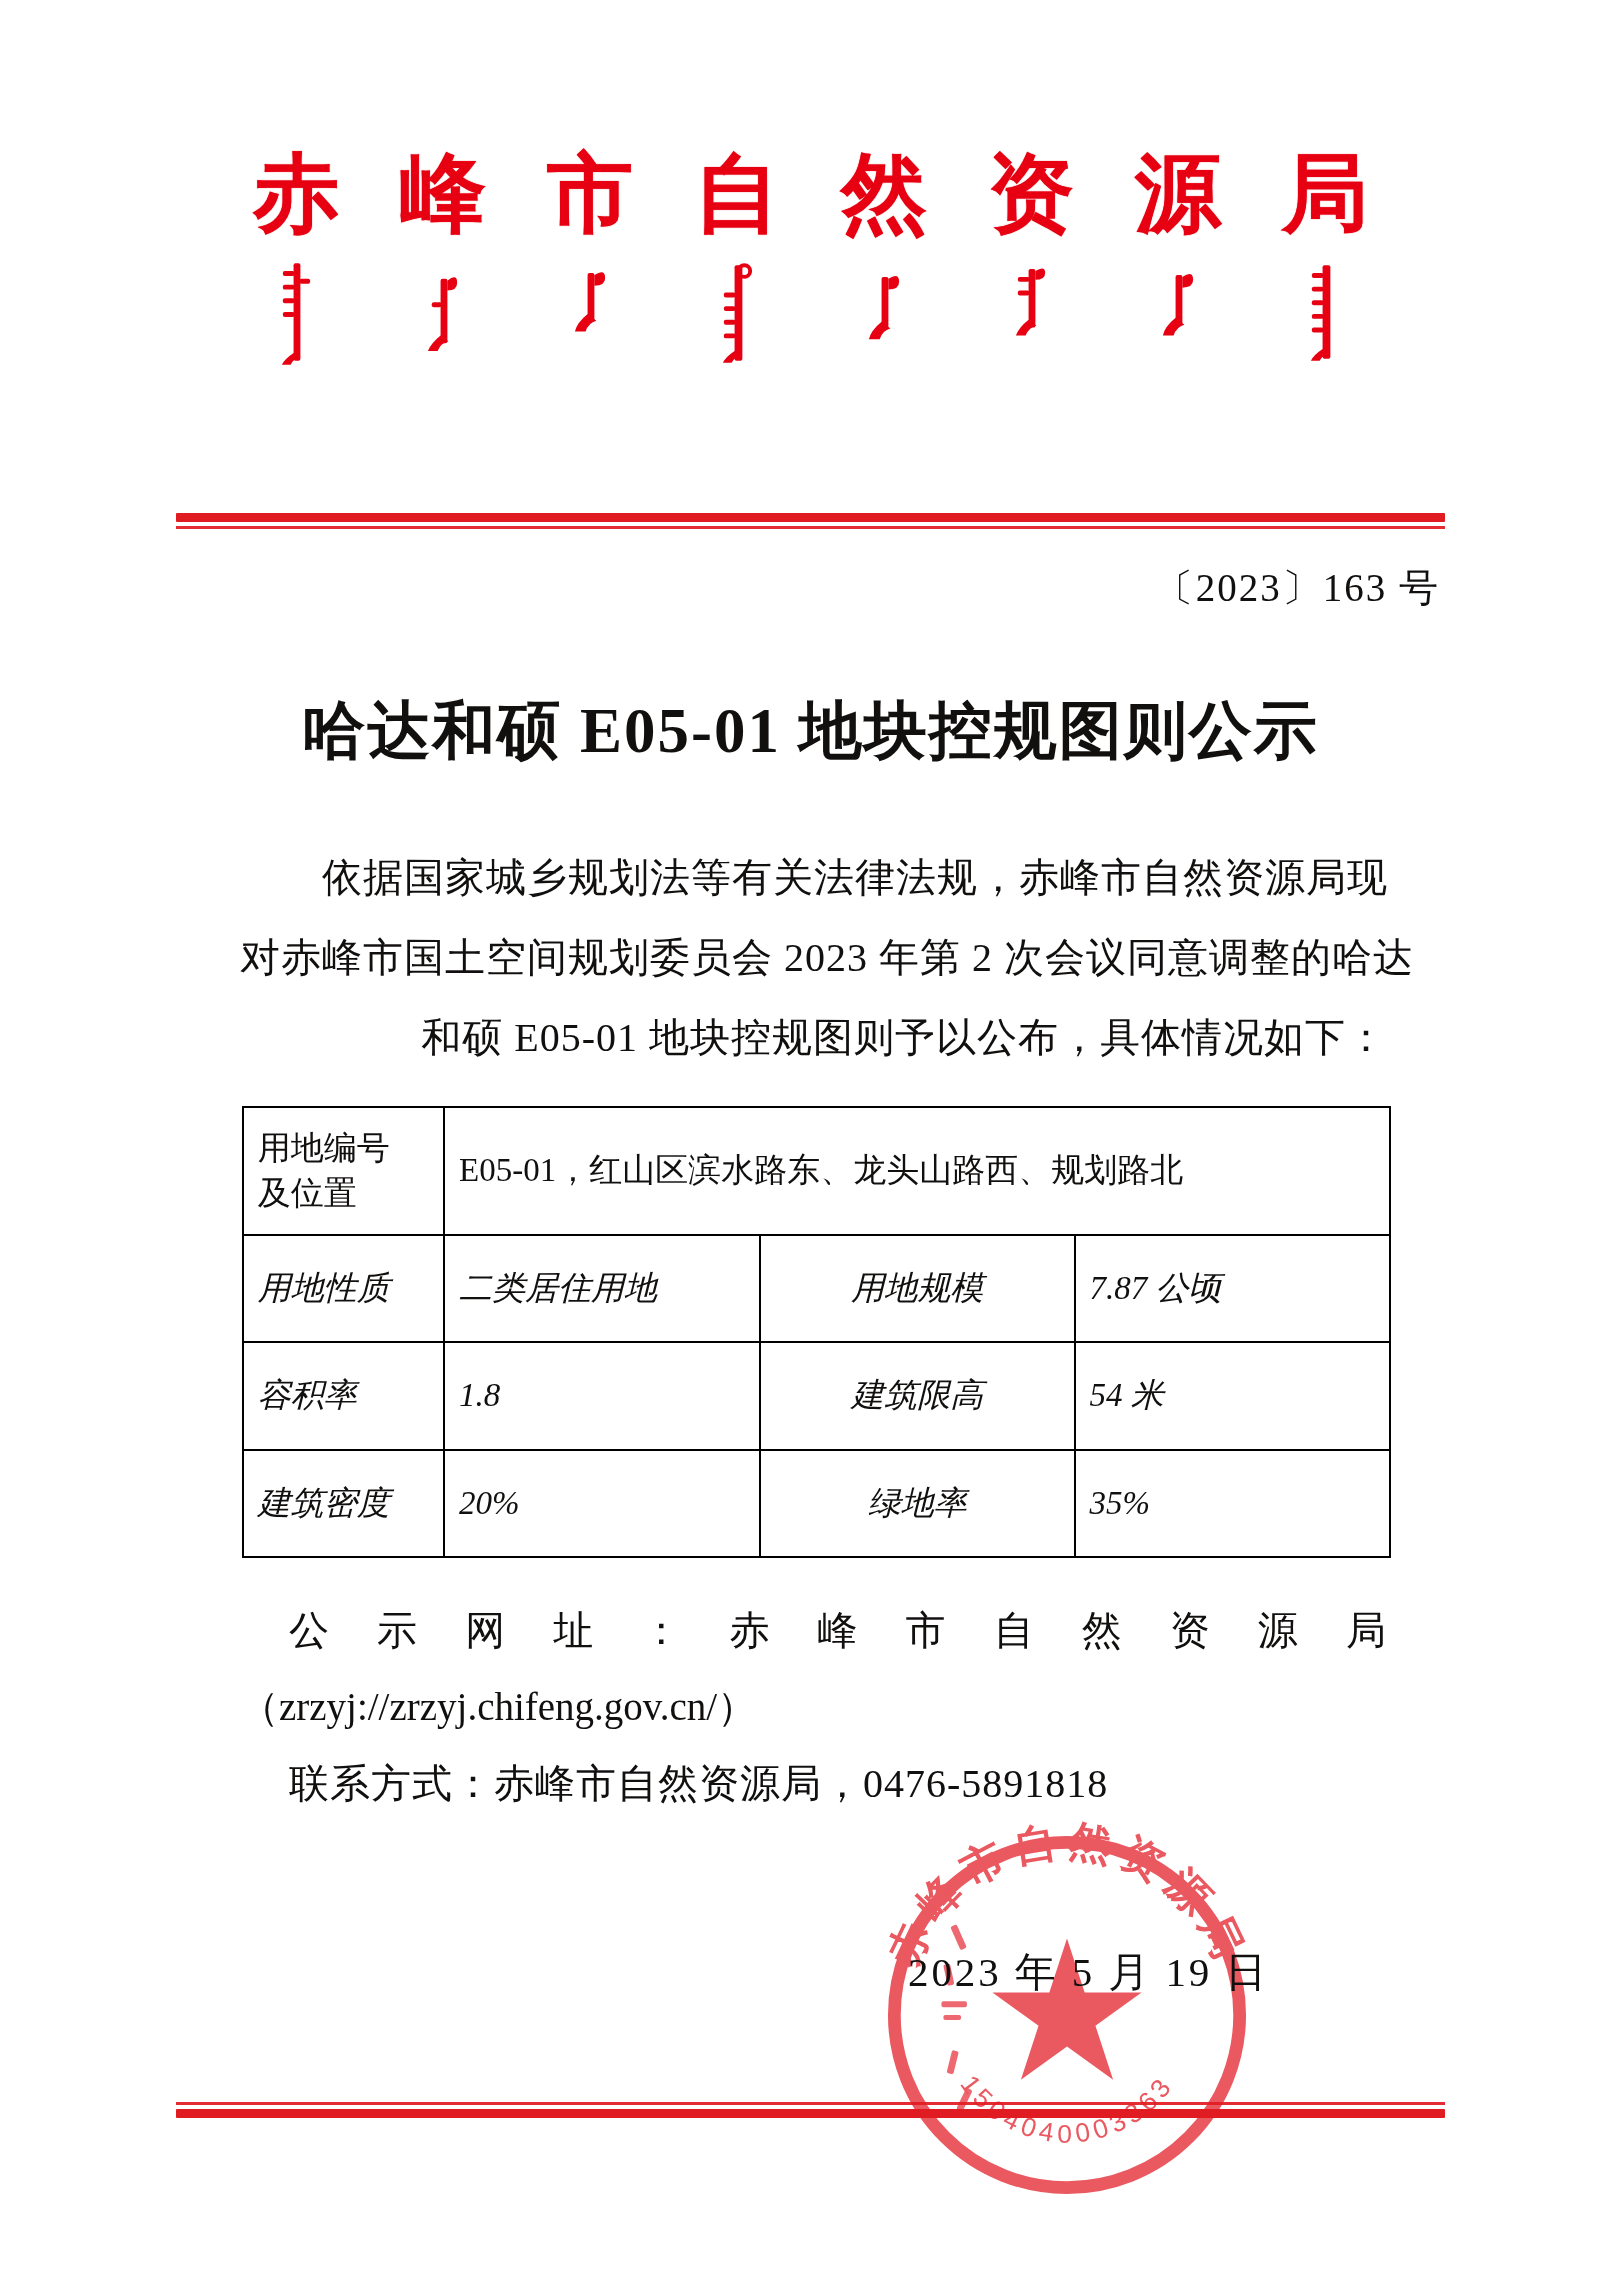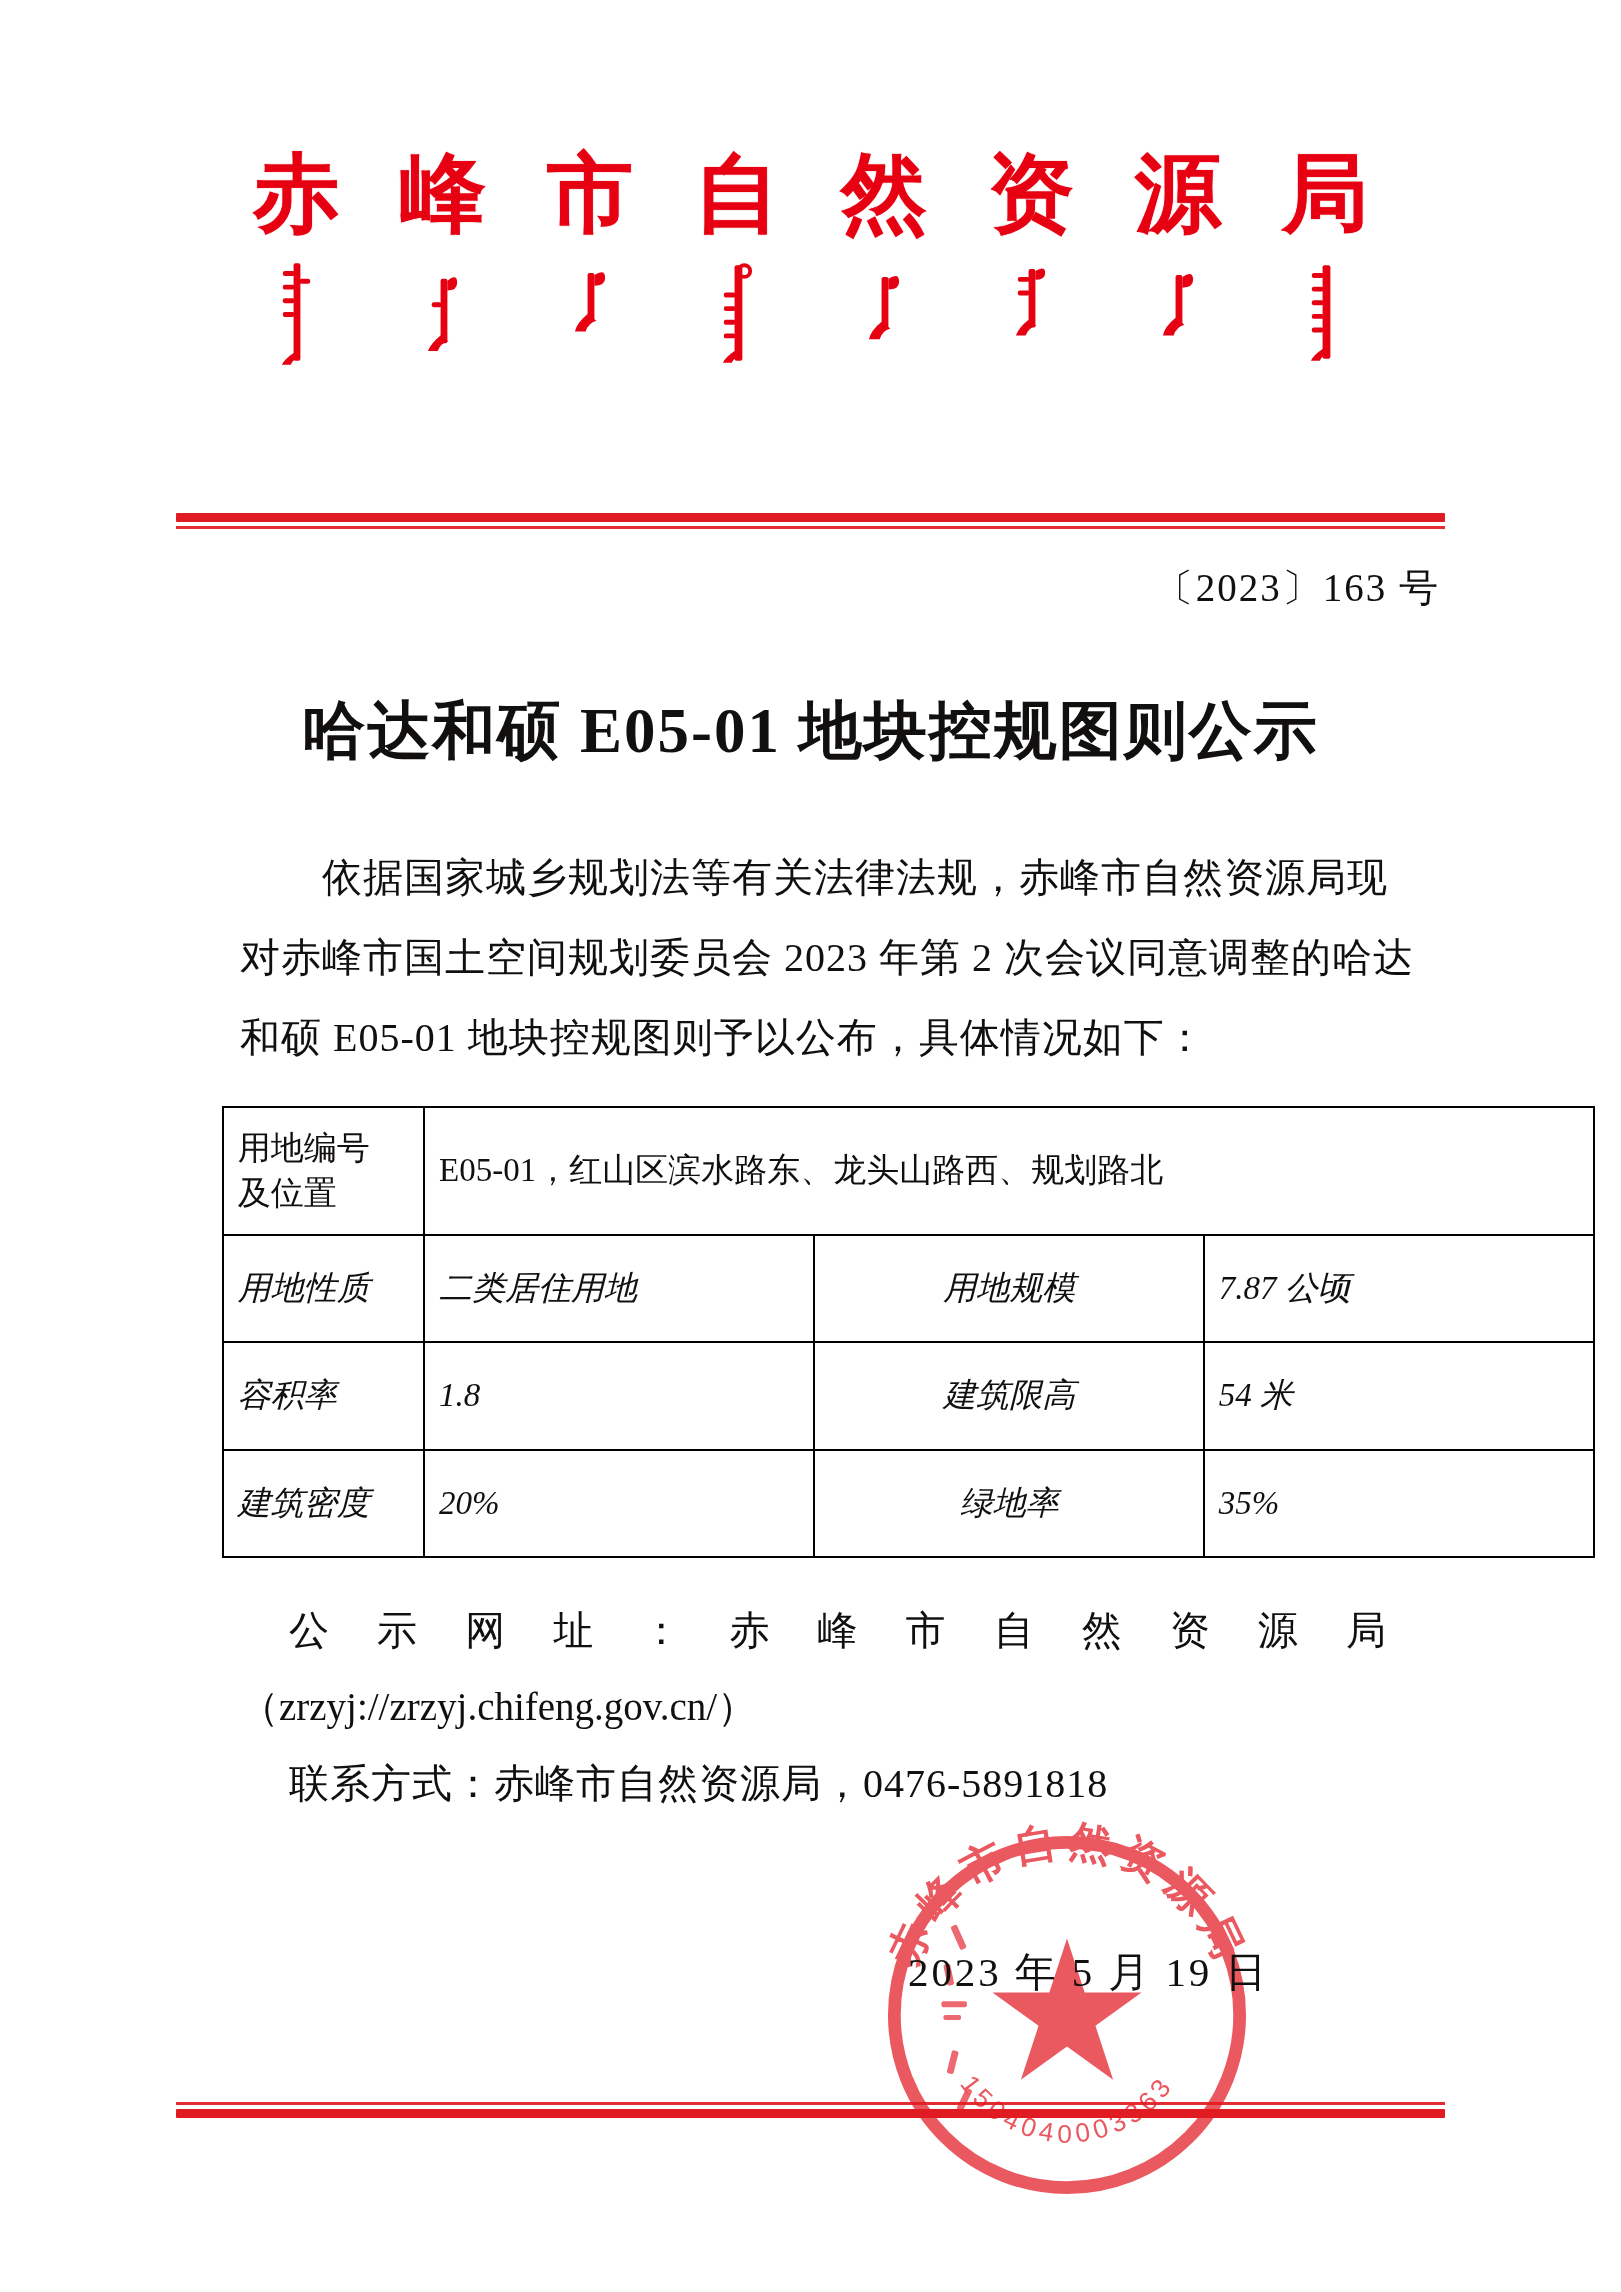--- a/index.html
+++ b/index.html
@@ -59,31 +59,31 @@
   }
 
   
   #title{
     position:absolute;left:0;right:0;top:688px;text-align:center;
     font-size:63px;font-weight:700;letter-spacing:2px;
     font-family:"Liberation Serif","DejaVu Serif",serif;
   }
 
   
-  .body-block{position:absolute;left:240px;width:1147px;}
+  .body-block{position:absolute;left:240px;width:1147px;text-align:right;}
   .bline{
     font-size:40px;line-height:80px;letter-spacing:1px;white-space:nowrap;
     font-family:"Liberation Serif","DejaVu Serif",serif;
   }
   #para1{top:838px;}
   #para1 .indent{padding-left:82px;}
 
   
   #info-table{
-    position:absolute;left:222px;top:1106px;width:1373px;
+    position:absolute;left:242px;top:1106px;width:1149px;
     border-collapse:collapse;table-layout:fixed;
     font-size:33px;
   }
   #info-table td{
     border:2px solid #000;
     padding:9.8px 13.7px;
     vertical-align:middle;
     line-height:45px;
     font-family:"Liberation Serif","DejaVu Serif",serif;
   }

